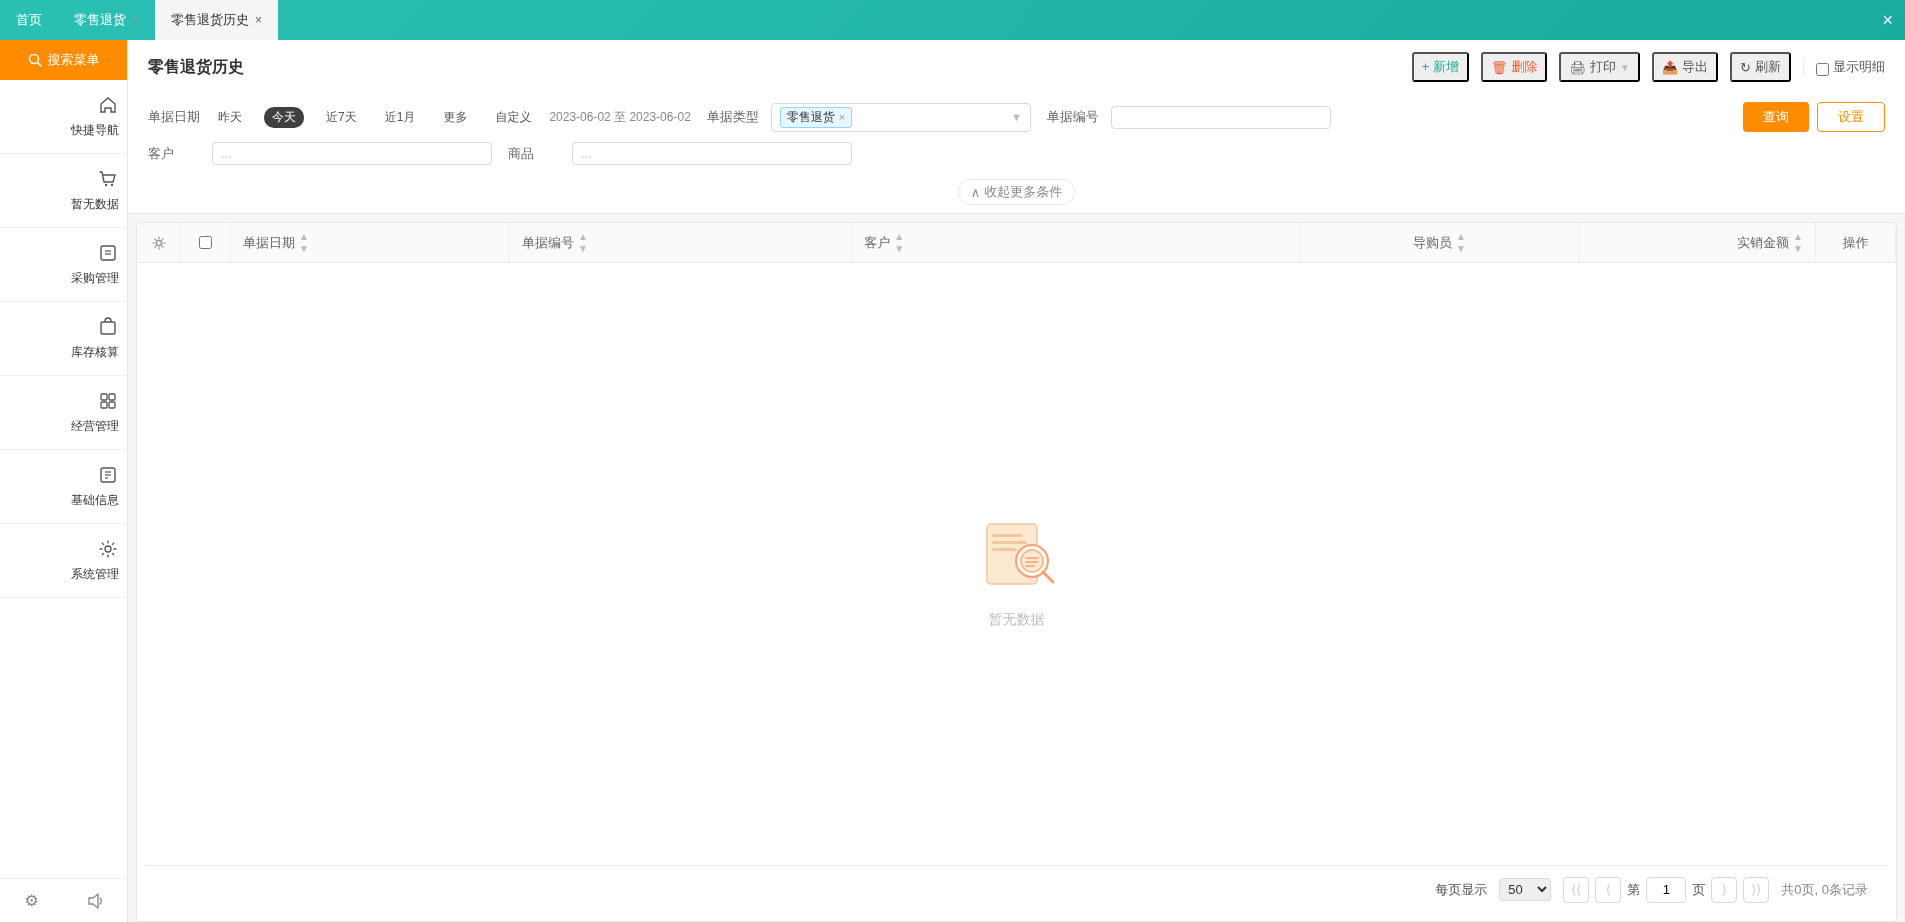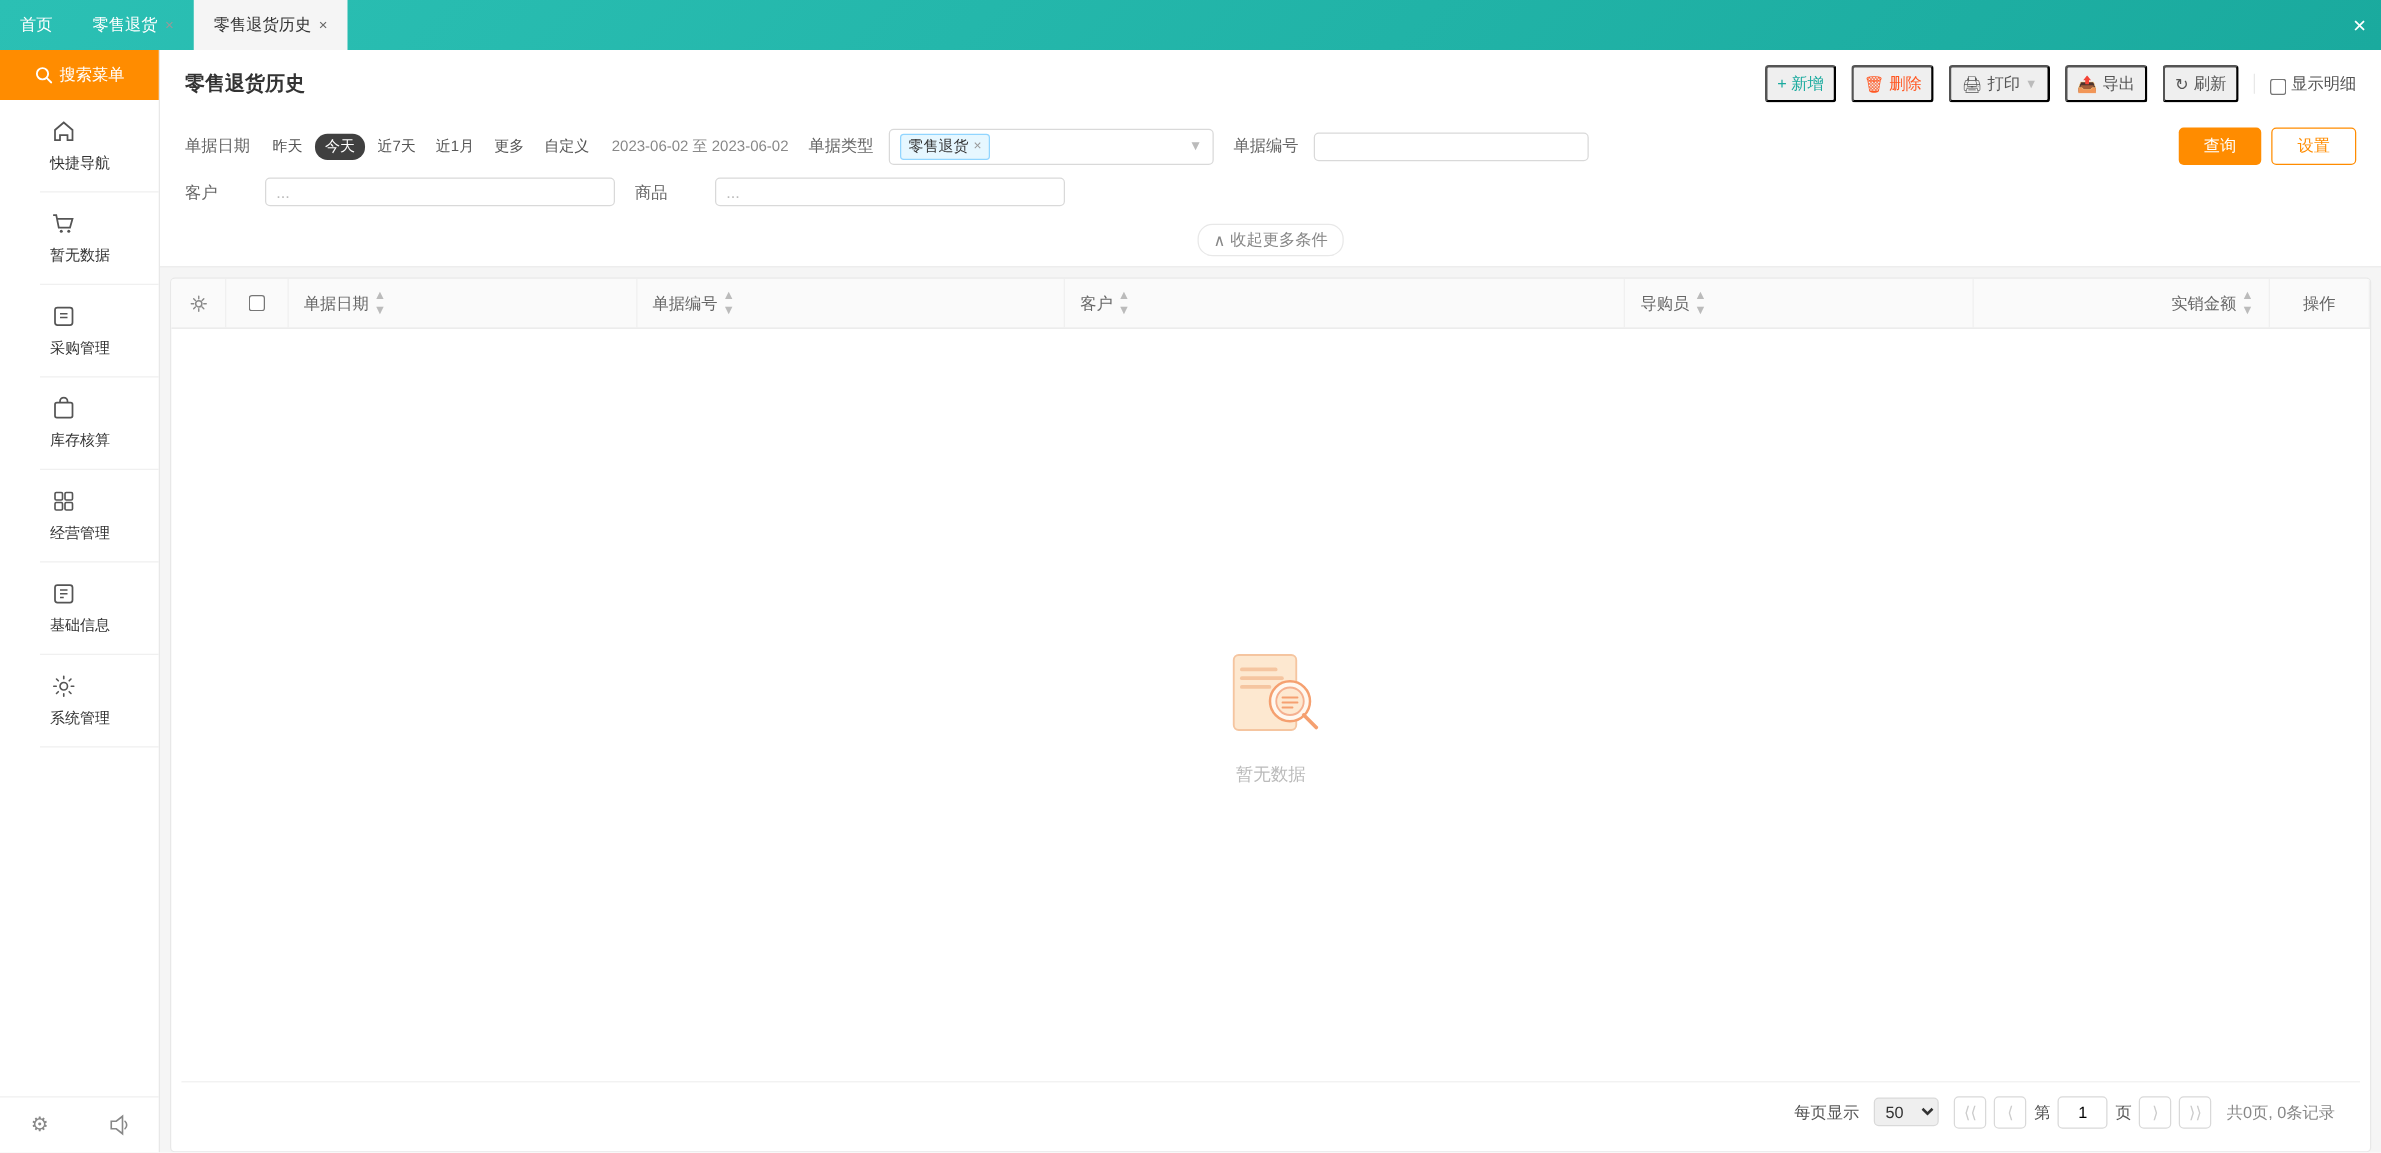--- a/index.html
+++ b/index.html
@@ -67,29 +67,28 @@
       align-items: center;
       justify-content: center;
       color: #fff;
       font-size: 13px;
       cursor: pointer;
       gap: 6px;
     }
     .sidebar-item {
       display: flex;
       flex-direction: column;
-      align-items: flex-start;
+      align-items: flex-end;
       justify-content: center;
       padding: 14px 8px;
       cursor: pointer;
       border-bottom: 1px solid #f0f0f0;
       color: #333;
       font-size: 12px;
       gap: 6px;
-      margin-left: 32px;
     }
     .sidebar-icon {
       width: 22px;
       height: 22px;
       display: flex;
       align-items: center;
       justify-content: center;
     }
     .sidebar-bottom {
       margin-top: auto;
@@ -179,21 +178,21 @@
       font-size: 13px;
     }
     .filter-label {
       color: #666;
       white-space: nowrap;
       min-width: 56px;
     }
     .date-filter-btns {
       display: flex;
       align-items: center;
-      gap: 4px;
+      gap: 16px;
     }
     .date-btn {
       font-size: 12px;
       color: #555;
       cursor: pointer;
       padding: 2px 6px;
       border-radius: 3px;
     }
     .date-btn.active {
       background: #404040;
@@ -333,21 +332,21 @@
       border-right: 1px solid #f0f0f0;
       height: 100%;
       gap: 4px;
       white-space: nowrap;
     }
     .th-checkbox { width: 50px; justify-content: center; }
     .th-settings { width: 44px; justify-content: center; }
     .th-date { flex: 1.2; }
     .th-number { flex: 1.5; }
     .th-customer { flex: 2; }
-    .th-guide { flex: 1.2; }
+    .th-guide { flex: 1.2; justify-content: center; }
     .th-amount { flex: 1; text-align: right; justify-content: flex-end; }
     .th-action { width: 80px; text-align: center; justify-content: center; }
     .sort-icon { color: #bbb; font-size: 10px; display: flex; flex-direction: column; gap: 1px; }
 
     
     .table-body {
       flex: 1;
       display: flex;
       align-items: center;
       justify-content: center;

